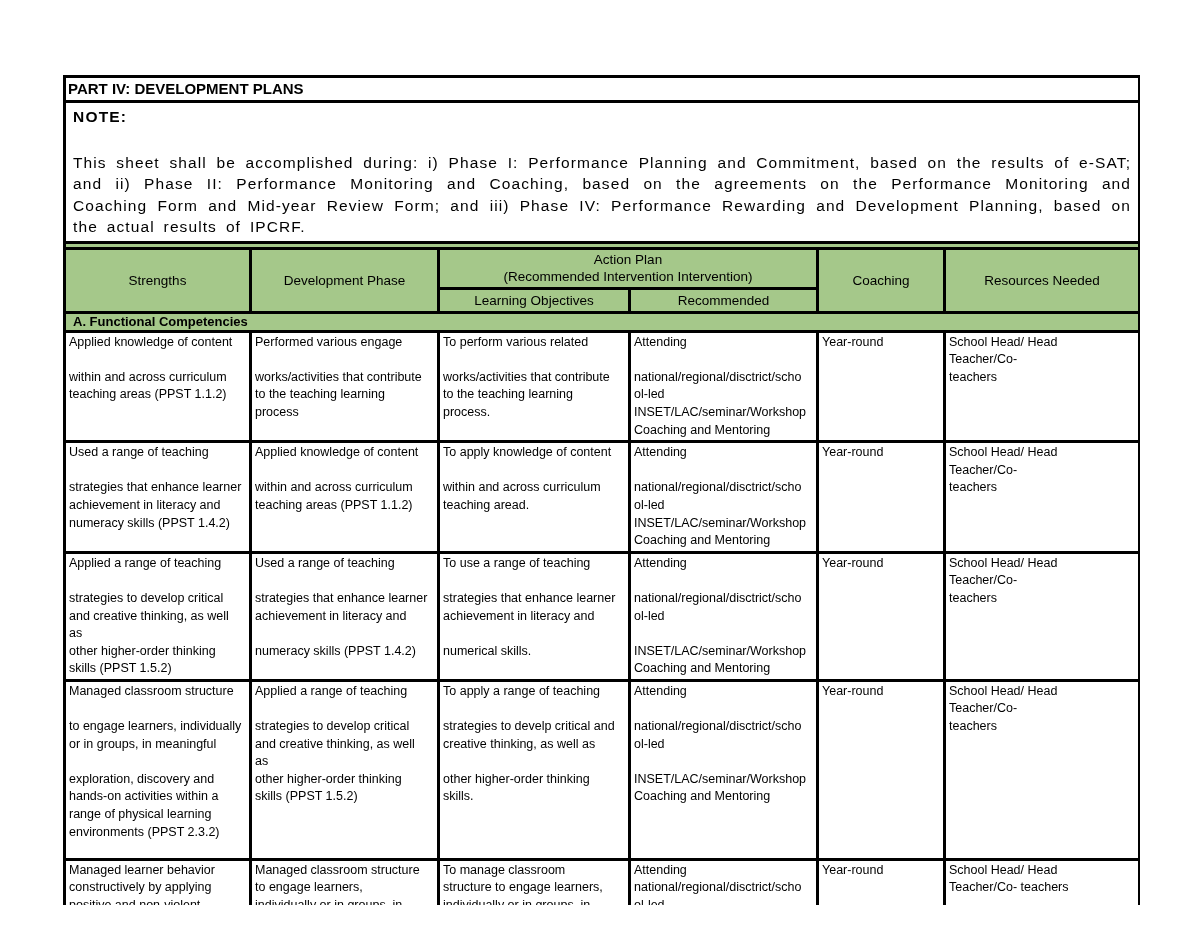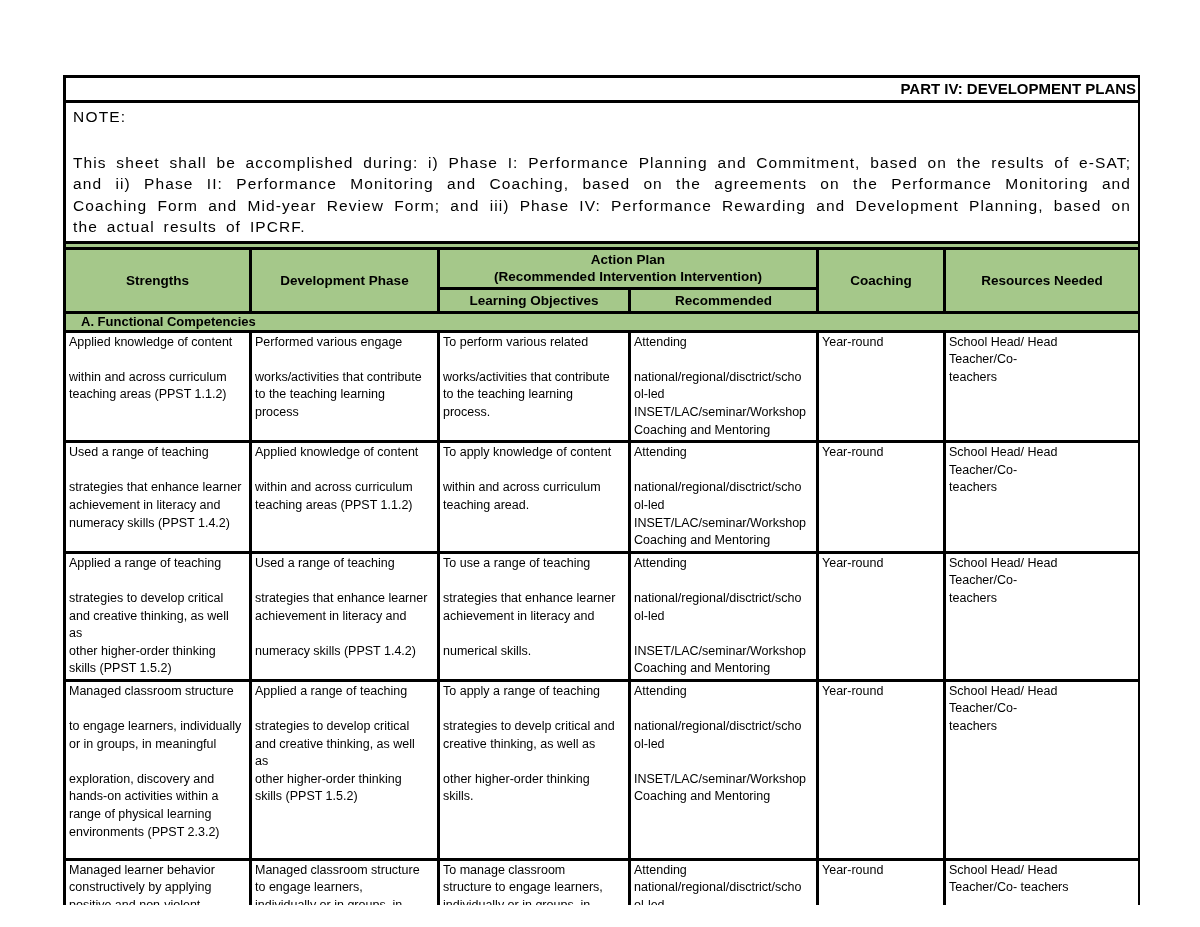--- a/index.html
+++ b/index.html
@@ -24,58 +24,58 @@
   }
   td, th {
     border: 3px solid #000;
     vertical-align: top;
     text-align: left;
     padding: 1px 3px;
     font-size: 12.5px;
     line-height: 17.6px;
   }
   .title-cell {
-    text-align: right;
+    text-align: left;
     font-weight: bold;
     font-size: 15px;
     height: 24px;
     padding: 2px;
     vertical-align: middle;
   }
   .note-cell { height: 105px; padding: 3px 7px; }
   .note-label {
-    font-weight: normal;
+    font-weight: bold;
     font-size: 15.5px;
     letter-spacing: 1.2px;
     line-height: 22px;
   }
   .note-body {
     font-size: 15.5px;
     letter-spacing: 1.1px;
     word-spacing: 3.5px;
     line-height: 21.5px;
     text-align: justify;
     margin-top: 24px;
   }
   .green { background: #A5C88A; }
   .spacer-cell { height: 6px; padding: 0; }
   th {
-    font-weight: bold;
+    font-weight: normal;
     text-align: center;
     vertical-align: middle;
     font-size: 13.5px;
     line-height: 17px;
   }
   .hdr-main { height: 40px; }
   .hdr-sub { height: 24px; }
   .section-cell {
     font-weight: bold;
     font-size: 13px;
     height: 17px;
-    padding: 0 15px;
+    padding: 0 7px;
     line-height: 16px;
   }
   .cell { white-space: pre-wrap; overflow-wrap: break-word; }
   .r1 td { height: 106px; }
   .r2 td { height: 109px; }
   .r3 td { height: 121px; }
   .r4 td { height: 179px; }
   .r5 td { height: 220px; }
 </style>
 </head>

